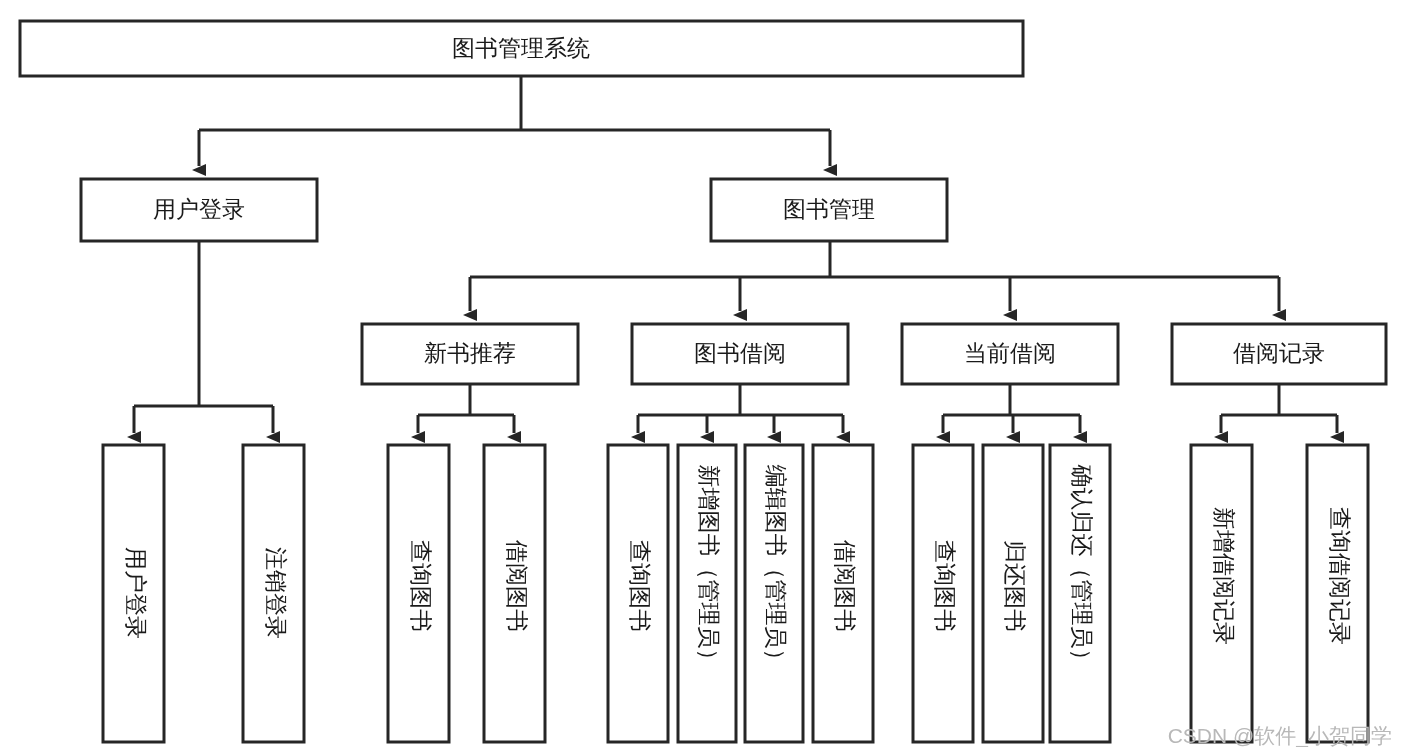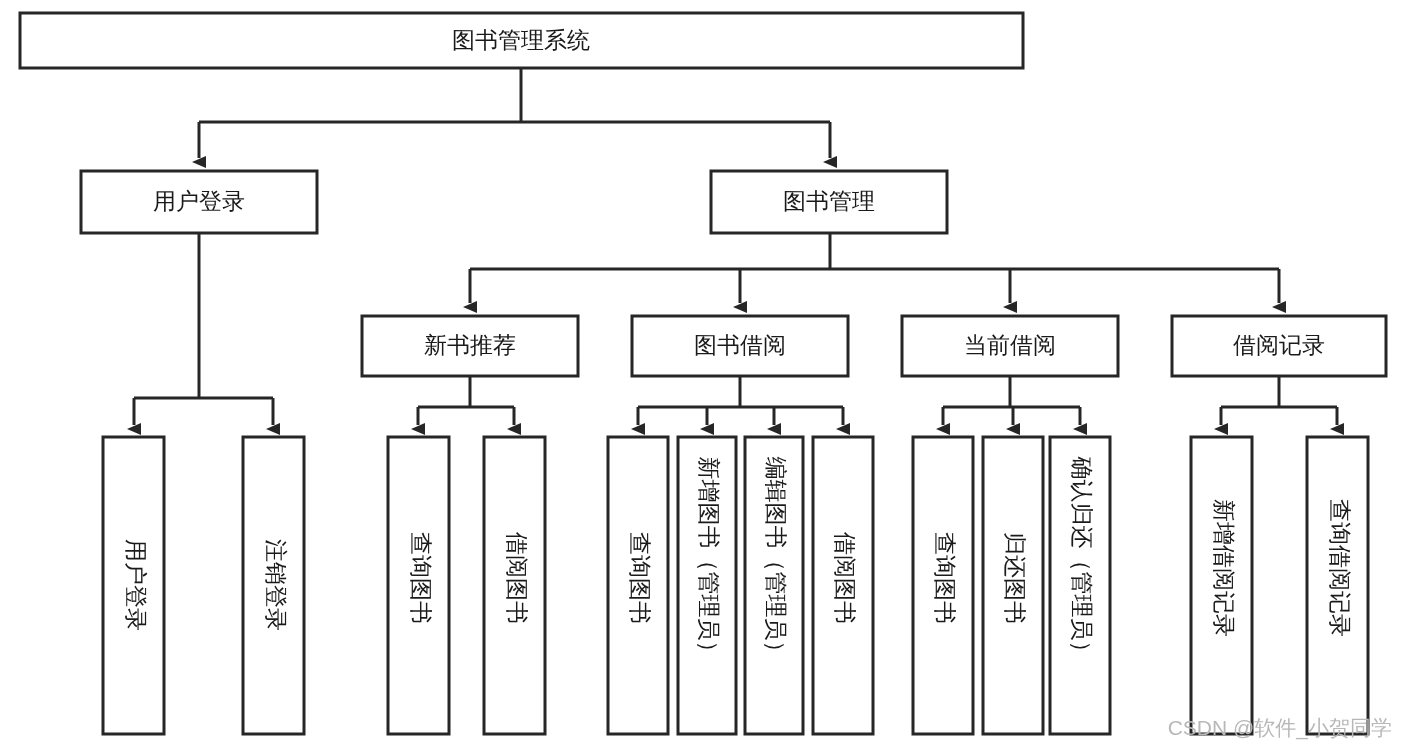--- a/index.html
+++ b/index.html
@@ -9,21 +9,21 @@
   }
   body {
     width: 1405px;
     height: 747px;
     font-family: "Liberation Sans", "DejaVu Sans", sans-serif;
     overflow: hidden;
     position: relative;
   }
   #diagram-root {
     position: absolute;
-    top: 0; left: 0;
+    top: 8px; left: 0;
     width: 1405px;
     height: 570px;
   }
   svg.flowchart {
     display: block;
     width: 1405px;
     height: 747px;
   }
   .node-box {
     fill: #ffffff;

